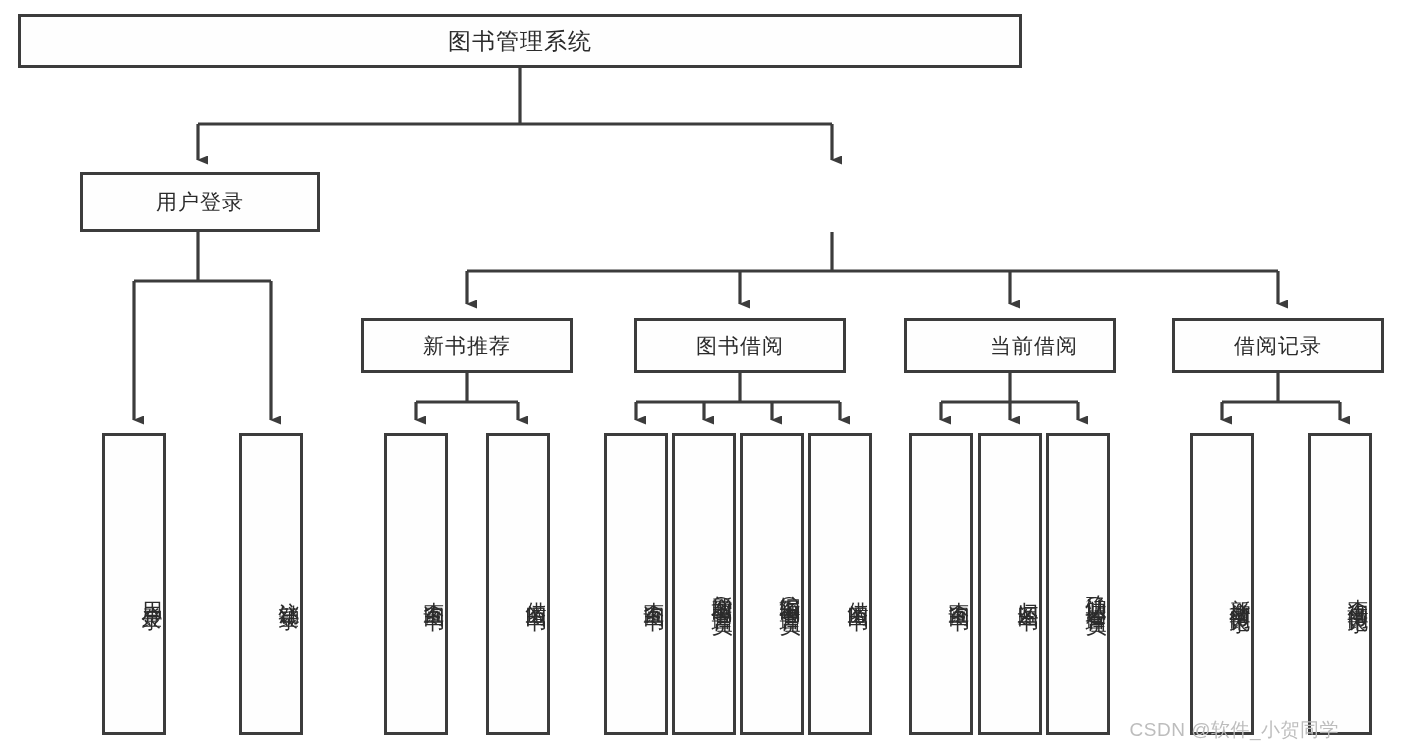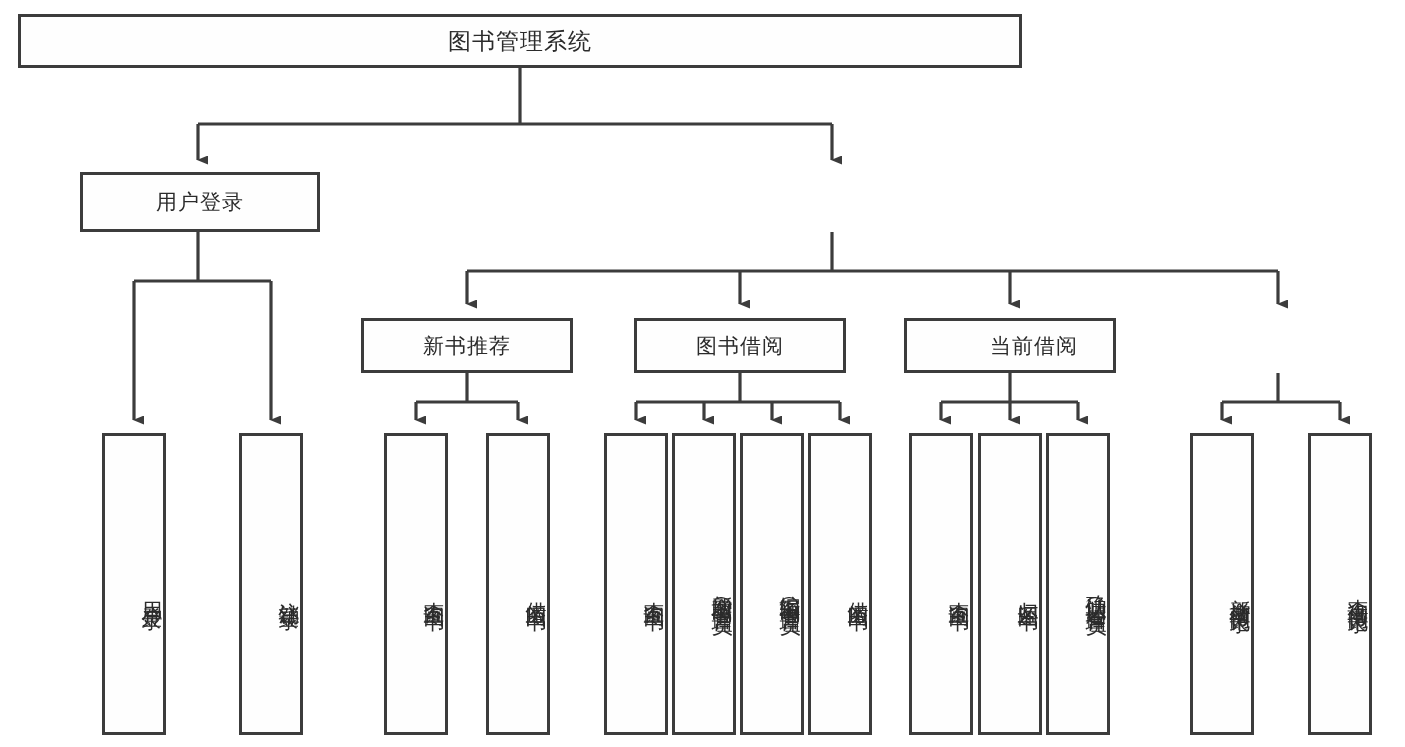--- a/index.html
+++ b/index.html
@@ -139,20 +139,23 @@
   </div>
 
   <div class="node horiz" style="left:634px; top:318px; width:212px; height:55px;">
     <span>图书借阅</span>
   </div>
 
   <div class="node horiz" style="left:904px; top:318px; width:212px; height:55px;padding-left:48px;">
     <span>当前借阅</span>
   </div>
 
+  <div class="node horiz" style="left:1172px; top:318px; width:212px; height:55px;">
+    <span>借阅记录</span>
+  </div>
 
   <div class="node vert" style="left:102px; top:433px; width:64px; height:302px;">
     <span class="vlabel">用户登录</span>
   </div>
 
   <div class="node vert" style="left:239px; top:433px; width:64px; height:302px;">
     <span class="vlabel">注销登录</span>
   </div>
 
   <div class="node vert" style="left:384px; top:433px; width:64px; height:302px;">
@@ -192,14 +195,15 @@
   </div>
 
   <div class="node vert" style="left:1190px; top:433px; width:64px; height:302px;">
     <span class="vlabel">新增借阅记录</span>
   </div>
 
   <div class="node vert" style="left:1308px; top:433px; width:64px; height:302px;">
     <span class="vlabel">查询借阅记录</span>
   </div>
 
+  <div id="watermark">CSDN @软件_小贺同学</div>
 
 </div>
 
 </body></html>

